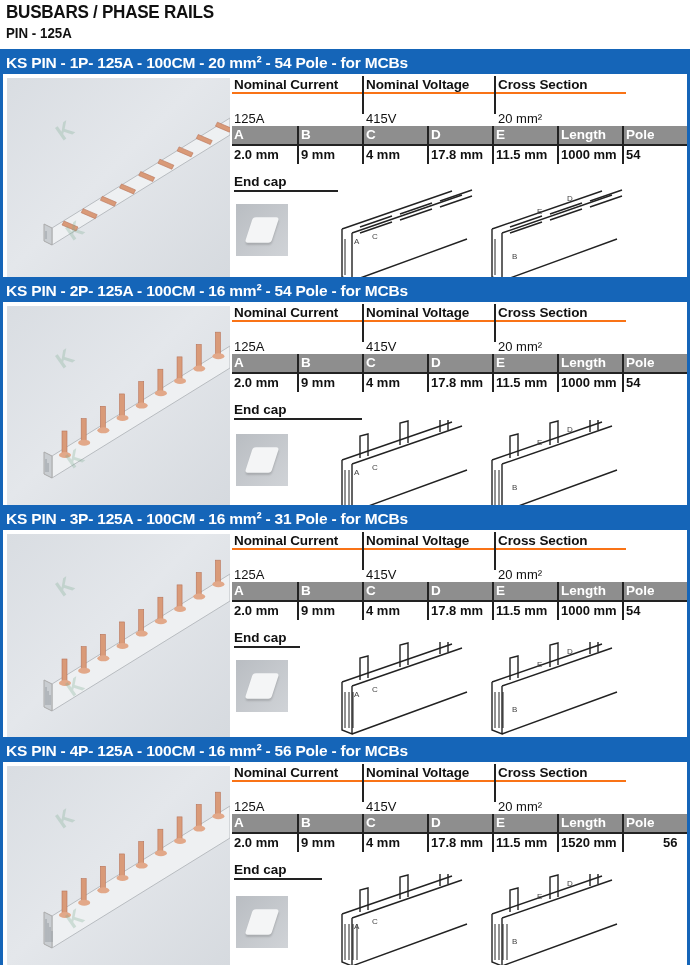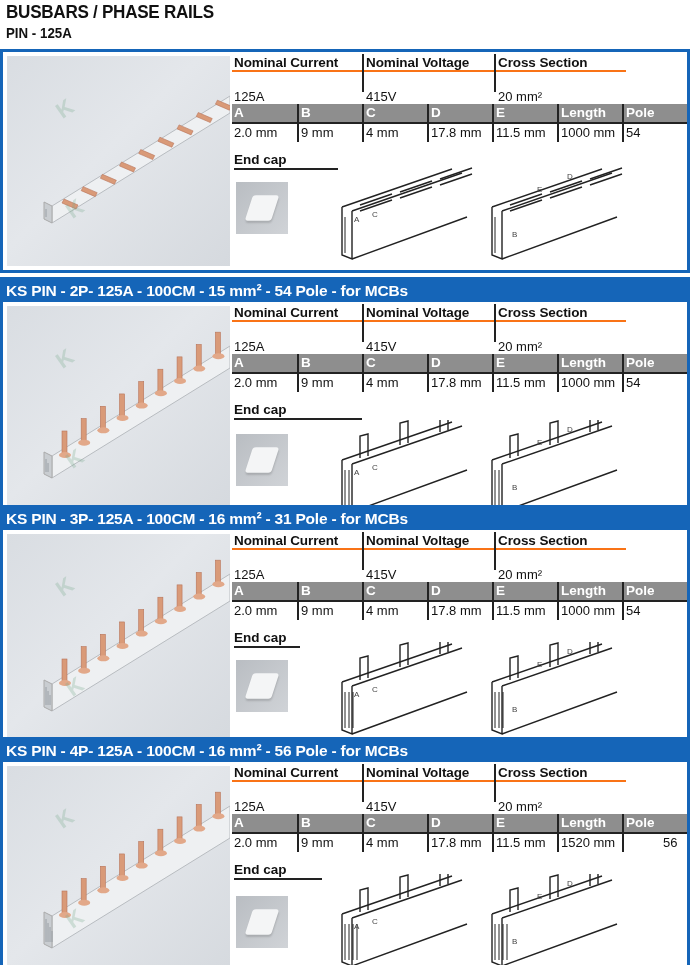--- a/index.html
+++ b/index.html
@@ -20,39 +20,40 @@
   .specs { position: absolute; left: 229px; top: 0; width: 455px; }
   .t1 { position: absolute; left: 0; top: 0; height: 48px; }
   .t1 .col { position: absolute; top: 2px; }
   .t1 .head { font-weight: bold; font-size: 13.5px; height: 18px; line-height: 18px; padding-left: 2px; border-bottom: 2px solid #f97316; letter-spacing: -0.1px; white-space: nowrap; }
   .t1 .val { font-size: 13px; height: 18px; line-height: 18px; padding-left: 2px; margin-top: 16px; }
   .t1 .sep { position: absolute; top: 2px; width: 2px; height: 38px; background: #222; }
 
   .t2 { position: absolute; left: 0; top: 52px; width: 455px; }
   .t2 .hrow { position: relative; height: 18px; background: #8e8e8e; }
   .t2 .vrow { position: relative; height: 18px; border-top: 2px solid #222; }
-  .t2 .cell { position: absolute; top: 0; height: 18px; line-height: 18px; padding-left: 2px; white-space: nowrap; }
+  .t2 .cell { position: absolute; top: 0; height: 18px; line-height: 18px; padding-left: 2px; white-space: nowrap; font-weight: bold; }
   .t2 .hrow .cell { color: #fff; font-weight: bold; font-size: 13.5px; }
   .t2 .vrow .cell { font-size: 13px; line-height: 17px; }
   .t2 .vline { position: absolute; top: 0; width: 2px; height: 38px; background: #222; z-index: 2; }
 
   .endcap-label { position: absolute; left: 2px; top: 100px; font-weight: bold; font-size: 13.5px; padding-bottom: 1px; border-bottom: 2px solid #222; white-space: nowrap; }
   .endcap-img { position: absolute; left: 4px; width: 52px; height: 52px; background: linear-gradient(135deg, #b9bdc2, #d0d3d7); }
   .endcap-img .cap { position: absolute; left: 12px; top: 14px; width: 28px; height: 24px; background: #f4f5f6; border-radius: 3px; transform: skewY(-20deg) rotate(20deg); box-shadow: 1px 2px 2px rgba(0,0,0,0.15); }
 
   .diagram { position: absolute; }
 </style>
 </head>
 <body>
 
 <div class="doc-title">BUSBARS / PHASE RAILS</div>
 <div class="doc-subtitle">PIN - 125A</div>
 
 <div id="sections">
   <div class="section" style="top: 49px;">
+    <div class="section-header">KS PIN - 1P- 125A - 100CM - 20 mm² - 54 Pole - for MCBs</div>
     <div class="section-body" style="height: 218px;">
       <div class="photo" style="height: 210px;">
         <svg width="223" height="210">
             <polygon points="45,150 223,40 223,57 45,167" fill="#eef0f2" stroke="#b8bcc0" stroke-width="1"></polygon>
             <polygon points="37,146 45,150 45,167 37,163" fill="#c9cdd1" stroke="#aaa" stroke-width="1"></polygon>
             <line x1="39" y1="153" x2="39" y2="161" stroke="#9aa0a6" stroke-width="1"></line>
             <polygon points="55,147 69,153 71,149 57,143" fill="#d99a78" stroke="#b8745a" stroke-width="0.6"></polygon>
             <polygon points="74.17647058823529,134.64705882352942 88.17647058823529,140.64705882352942 90.17647058823529,136.64705882352942 76.17647058823529,130.64705882352942" fill="#d99a78" stroke="#b8745a" stroke-width="0.6"></polygon>
             <polygon points="93.35294117647058,122.29411764705883 107.35294117647058,128.29411764705884 109.35294117647058,124.29411764705883 95.35294117647058,118.29411764705883" fill="#d99a78" stroke="#b8745a" stroke-width="0.6"></polygon>
             <polygon points="112.52941176470588,109.94117647058823 126.52941176470588,115.94117647058823 128.52941176470588,111.94117647058823 114.52941176470588,105.94117647058823" fill="#d99a78" stroke="#b8745a" stroke-width="0.6"></polygon>
@@ -133,21 +134,21 @@
             </g>
             <text x="30" y="70" font-size="8" fill="#444" font-family="Liberation Sans, sans-serif">B</text>
             <text x="55" y="25" font-size="8" fill="#444" font-family="Liberation Sans, sans-serif">E</text>
             <text x="85" y="12" font-size="8" fill="#444" font-family="Liberation Sans, sans-serif">D</text>
           </svg>
       </div>
     </div>
   </div>
 
   <div class="section" style="top: 277px;">
-    <div class="section-header">KS PIN - 2P- 125A - 100CM - 15 mm² - 54 Pole - for MCBs</div>
+    <div class="section-header">KS PIN - 2P- 125A - 100CM - 16 mm² - 54 Pole - for MCBs</div>
     <div class="section-body" style="height: 218px;">
       <div class="photo" style="height: 210px;">
         <svg width="223" height="210">
             <polygon points="45,150 223,40 223,62 45,172" fill="#eef0f2" stroke="#b8bcc0" stroke-width="1"></polygon>
             <polygon points="37,146 45,150 45,172 37,168" fill="#c9cdd1" stroke="#aaa" stroke-width="1"></polygon>
             <line x1="39" y1="153" x2="39" y2="166" stroke="#9aa0a6" stroke-width="1"></line>
             <line x1="41" y1="157" x2="41" y2="166" stroke="#9aa0a6" stroke-width="1"></line>
             <rect x="55" y="125" width="5" height="24" fill="#d99a78" stroke="#b8745a" stroke-width="0.6"></rect>
             <ellipse cx="58" cy="149" rx="6" ry="3" fill="#e2a889"></ellipse>
             <rect x="74.17647058823529" y="112.64705882352942" width="5" height="24" fill="#d99a78" stroke="#b8745a" stroke-width="0.6"></rect>

